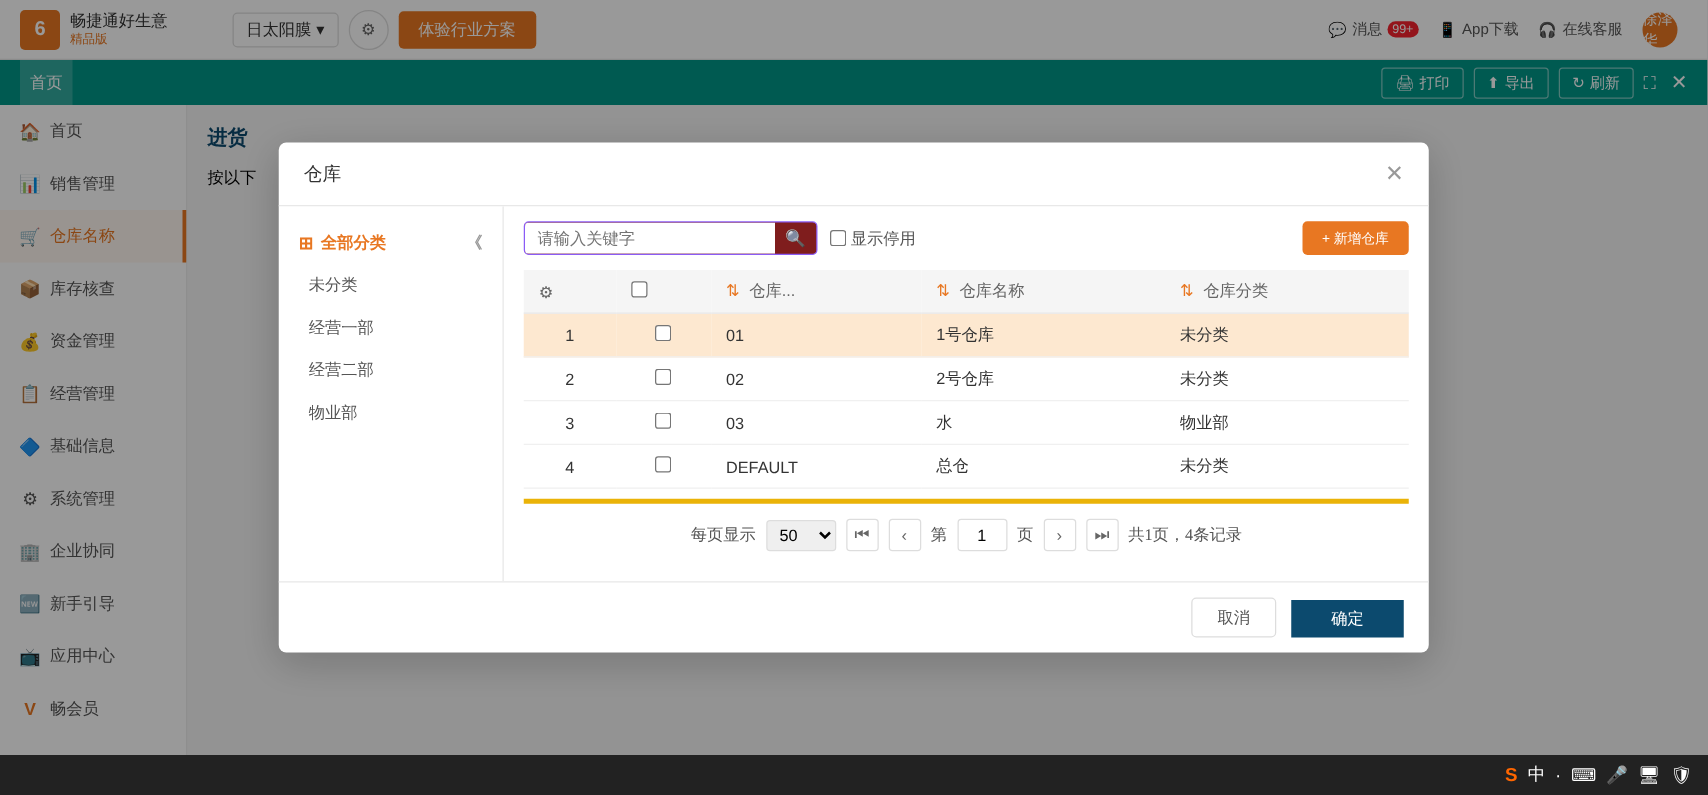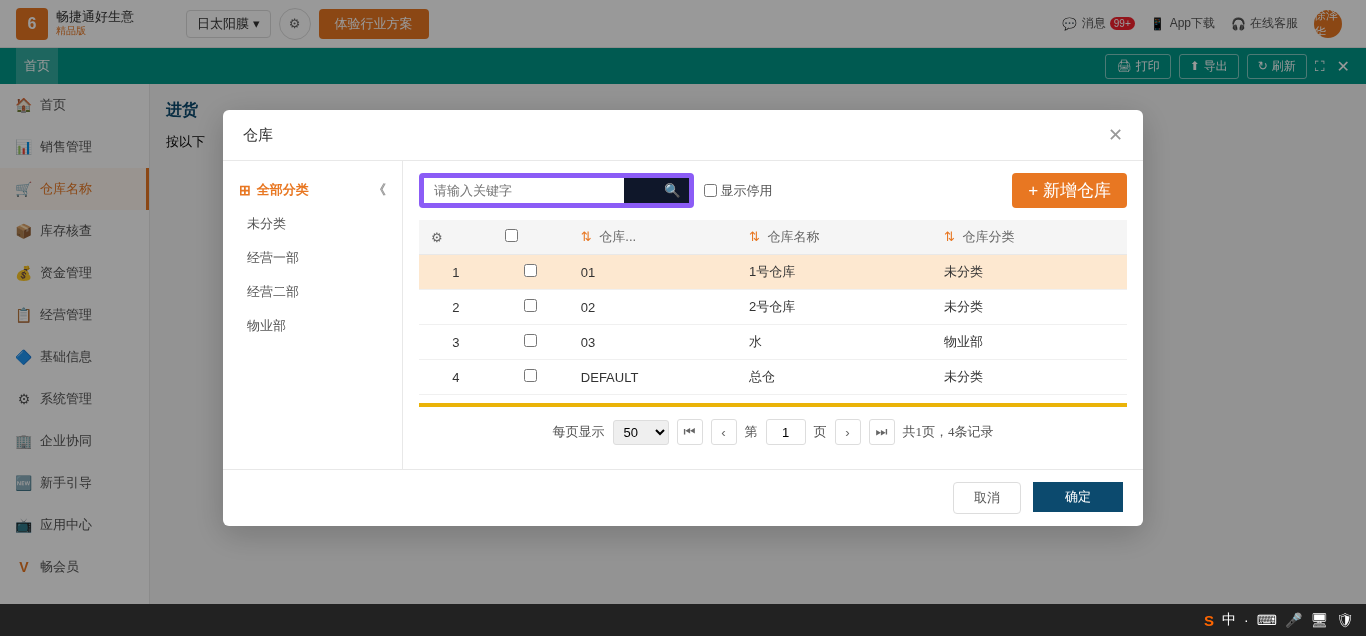--- a/index.html
+++ b/index.html
@@ -162,37 +162,36 @@
 
     
     .table-area {
       flex: 1; display: flex; flex-direction: column; padding: 12px 16px;
     }
     .table-toolbar {
       display: flex; align-items: center; gap: 10px; margin-bottom: 12px;
     }
     .search-input-wrap {
       display: flex; align-items: center;
-      border: 5px solid #8b5cf6; border-radius: 4px; overflow: hidden;
-      background: #0f172a;
-      gap: 32px;
+      border: 1px solid #8b5cf6; border-radius: 4px; overflow: hidden;
+      background: #7f1d1d;
     }
     .search-input {
       border: none; outline: none; padding: 5px 10px; font-size: 13px; width: 200px;
     }
     .search-btn {
       background: none; border: none; padding: 5px 8px; cursor: pointer; color: #999;
     }
     .show-disabled {
       display: flex; align-items: center; gap: 4px; color: #555; cursor: pointer; justify-content: flex-end;
     }
     .add-btn {
       margin-left: auto;
       background: #e87722; color: white; border: none;
-      padding: 6px 16px; border-radius: 4px; cursor: pointer; font-size: 17px;
+      padding: 6px 16px; border-radius: 4px; cursor: pointer; font-size: 11px;
     }
 
     
     .data-table {
       width: 100%; border-collapse: collapse; font-size: 13px;
     }
     .data-table th {
       background: #f5f5f5; padding: 8px 12px; text-align: left;
       border-bottom: 1px solid #e8e8e8; color: #666; font-weight: normal;
     }
@@ -217,21 +216,21 @@
       border: 1px solid #ddd; border-radius: 3px; cursor: pointer; color: #666; background: white;
     }
     .page-input {
       width: 40px; height: 26px; text-align: center;
       border: 1px solid #ddd; border-radius: 3px; font-size: 13px;
     }
     .page-info { color: #555; font-family: Liberation Serif, serif; }
 
     
     .modal-footer {
-      display: flex; align-items: flex-start; justify-content: flex-end;
+      display: flex; align-items: flex-end; justify-content: flex-end;
       gap: 12px; padding: 12px 20px; border-top: 1px solid #e8e8e8;
     }
     .cancel-btn {
       background: white; border: 1px solid #ddd; color: #555;
       padding: 6px 20px; border-radius: 4px; cursor: pointer; font-size: 13px;
     }
     .confirm-btn {
       background: #0c4a6e; color: white; border: none;
       padding: 6px 32px; border-radius: 0; cursor: pointer; font-size: 13px;
     }

